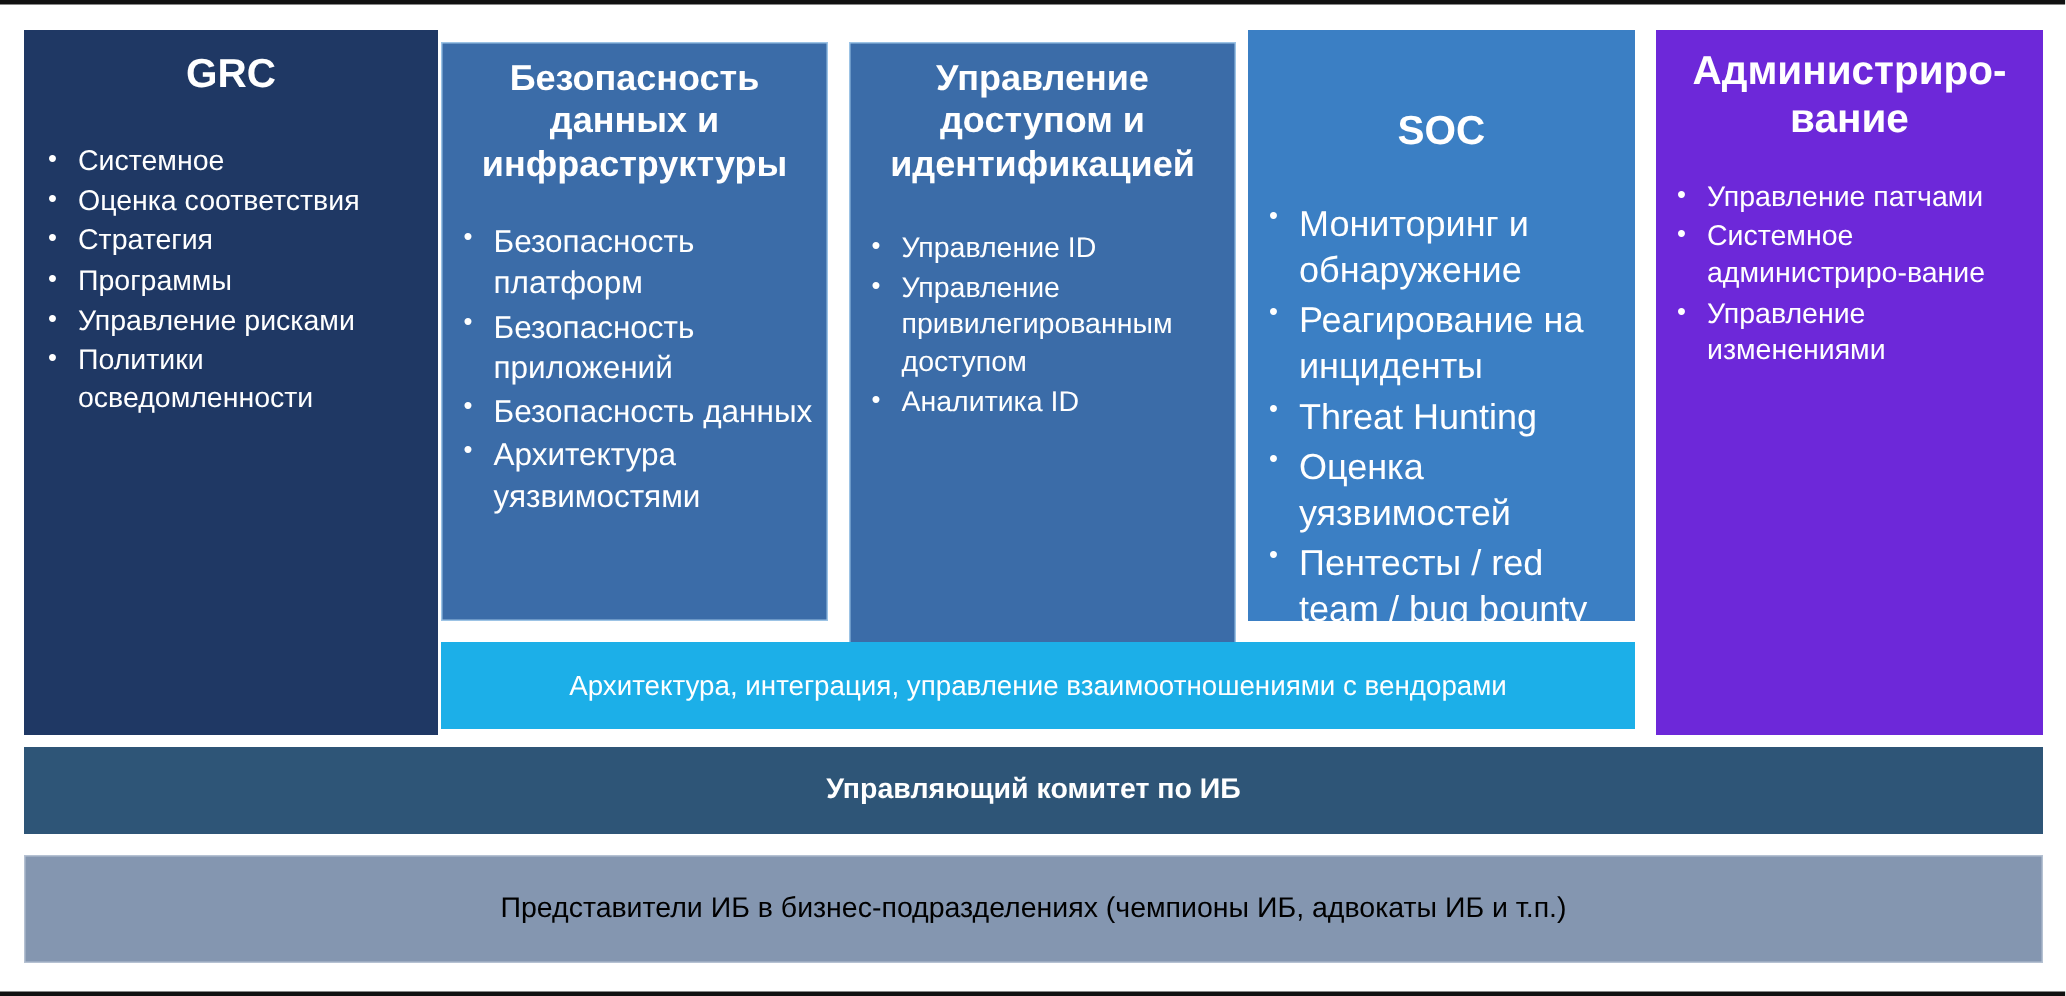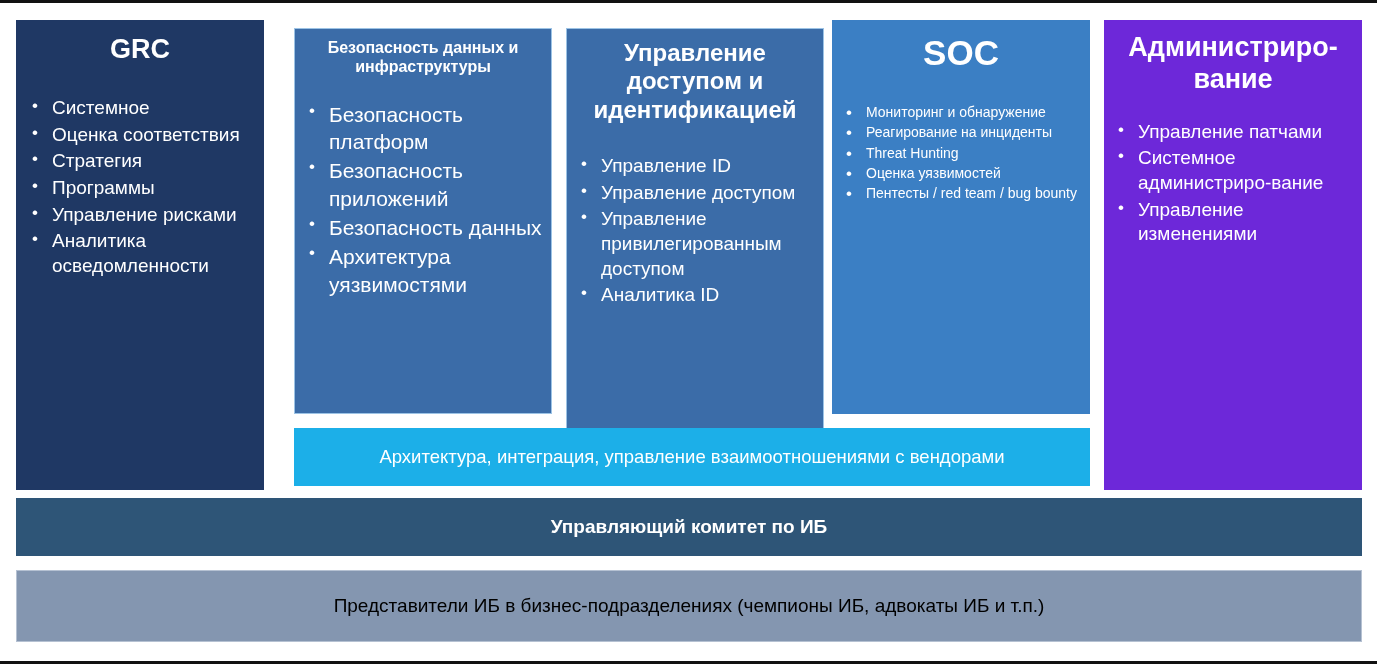--- a/index.html
+++ b/index.html
@@ -62,21 +62,21 @@
     left: 6px;
     top: -1px;
     font-size: 17px;
     line-height: 1.3;
   }
 
   
   #col-grc {
     left: 16px;
     top: 20px;
-    width: 248px;
+    width: 276px;
     height: 470px;
     background: #1f3864;
     padding: 14px 10px 10px 10px;
   }
   #col-grc .col-title { font-size: 27px; }
   #col-grc .bullets {
     margin-top: 30px;
     font-size: 19px;
     padding-right: 4px;
   }
@@ -84,21 +84,21 @@
   
   #col-data {
     left: 294px;
     top: 28px;
     width: 258px;
     height: 386px;
     background: #3b6ca8;
     border: 1px solid #9cc3e5;
     padding: 10px 8px;
   }
-  #col-data .col-title { font-size: 16px; }
+  #col-data .col-title { font-size: 24px; }
   #col-data .bullets {
     margin-top: 24px;
     font-size: 21px;
   }
 
   
   #col-iam {
     left: 566px;
     top: 28px;
     width: 258px;
@@ -115,24 +115,24 @@
 
   
   #col-soc {
     left: 832px;
     top: 20px;
     width: 258px;
     height: 394px;
     background: #3b7fc4;
     padding: 12px 8px;
   }
-  #col-soc .col-title { font-size: 35px; }
+  #col-soc .col-title { font-size: 27px; margin-top: 40px; }
   #col-soc .bullets {
     margin-top: 30px;
-    font-size: 14px;
+    font-size: 24px;
   }
 
   
   #col-admin {
     left: 1104px;
     top: 20px;
     width: 258px;
     height: 470px;
     background: #6d28d9;
     padding: 12px 8px;
@@ -205,39 +205,38 @@
   <div class="top-rule"></div>
 
   <div class="col" id="col-grc">
     <div class="col-title">GRC</div>
     <ul class="bullets">
       <li>Системное</li>
       <li>Оценка соответствия</li>
       <li>Стратегия</li>
       <li>Программы</li>
       <li>Управление рисками</li>
-      <li>Аналитика осведомленности</li>
+      <li>Политики осведомленности</li>
     </ul>
   </div>
 
   <div class="col" id="col-data">
     <div class="col-title">Безопасность данных и инфраструктуры</div>
     <ul class="bullets">
       <li>Безопасность платформ</li>
       <li>Безопасность приложений</li>
       <li>Безопасность данных</li>
       <li>Архитектура уязвимостями</li>
     </ul>
   </div>
 
   <div class="col" id="col-iam">
     <div class="col-title">Управление доступом и идентификацией</div>
     <ul class="bullets">
       <li>Управление ID</li>
-      <li>Управление доступом</li>
       <li>Управление привилегированным доступом</li>
       <li>Аналитика ID</li>
     </ul>
   </div>
 
   <div class="col" id="col-soc">
     <div class="col-title">SOC</div>
     <ul class="bullets">
       <li>Мониторинг и обнаружение</li>
       <li>Реагирование на инциденты</li>

